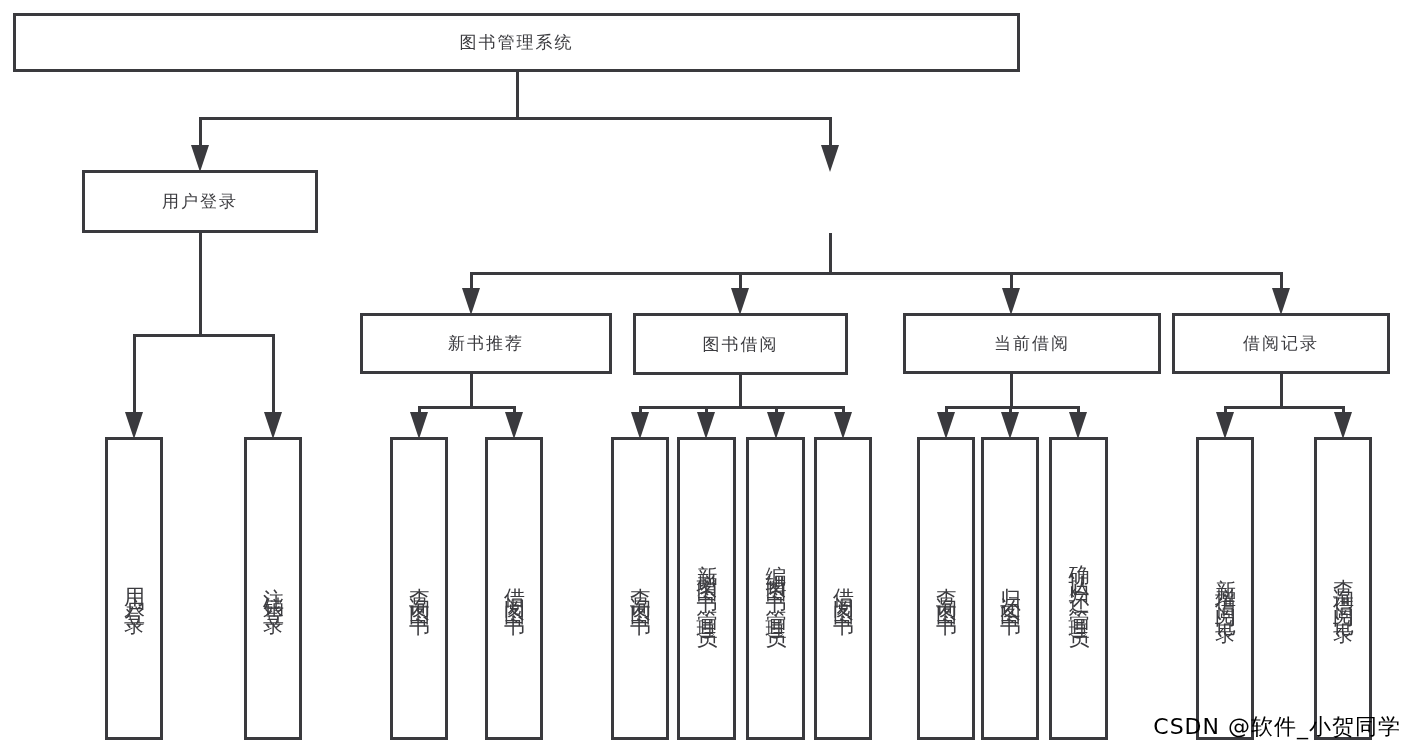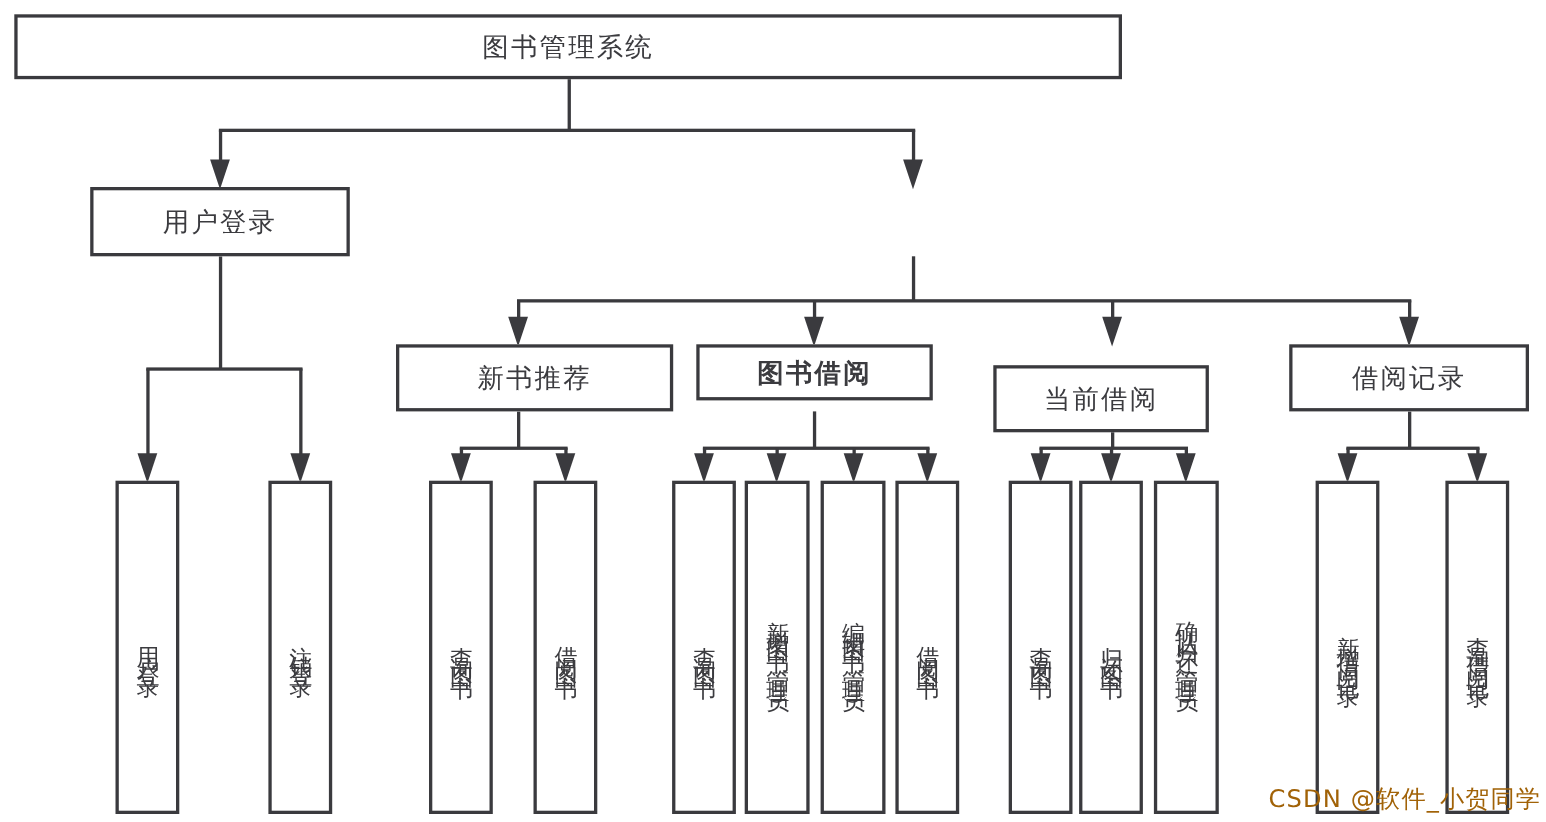--- a/index.html
+++ b/index.html
@@ -19,21 +19,21 @@
     position: absolute;
     background: #ffffff;
     border: 3px solid #3a3a3e;
     box-sizing: border-box;
     display: flex;
     align-items: center;
     justify-content: center;
     color: #3b3b3f;
   }
   .hbox {
-    font-size: 24px;
+    font-size: 17px;
     letter-spacing: 2px;
     white-space: nowrap;
     align-items: center;
   }
   .vbox .vlabel {
     writing-mode: vertical-rl;
     text-orientation: mixed;
     font-size: 21px;
     line-height: 1;
     letter-spacing: 9px;
@@ -50,21 +50,21 @@
     border-left: 9px solid transparent;
     border-right: 9px solid transparent;
     border-top: 27px solid #3a3a3e;
   }
   .watermark {
     position: absolute;
     right: 4px;
     bottom: 5px;
     font-size: 22px;
     letter-spacing: 1px;
-    color: #a16207;
+    color: #000000;
     white-space: nowrap;
   }
 </style>
 </head>
 <body>
 
 <div class="stage">
 
   <div id="connectors">
       <div class="cline" style="left: 515.5px; top: 70px; width: 3px; height: 48px; background: rgb(58, 58, 62);"></div>
@@ -125,24 +125,24 @@
     <span>图书管理系统</span>
   </div>
 
   <div class="box hbox" style="left:82px; top:170px; width:236px; height:63px;">
     <span>用户登录</span>
   </div>
 
   <div class="box hbox" style="left:360px; top:313px; width:252px; height:61px;">
     <span>新书推荐</span>
   </div>
-  <div class="box hbox" style="left:633px; top:313px; width:215px; height:51px;font-weight:bold;">
+  <div class="box hbox" style="left:633px; top:313px; width:215px; height:62px;">
     <span>图书借阅</span>
   </div>
-  <div class="box hbox" style="left:903px; top:332px; width:196px; height:61px;">
+  <div class="box hbox" style="left:903px; top:313px; width:258px; height:61px;">
     <span>当前借阅</span>
   </div>
   <div class="box hbox" style="left:1172px; top:313px; width:218px; height:61px;">
     <span>借阅记录</span>
   </div>
 
   <div class="box vbox" style="left:105px; top:437px; width:58px; height:303px;">
     <span class="vlabel">用户登录</span>
   </div>
   <div class="box vbox" style="left:244px; top:437px; width:58px; height:303px;">

